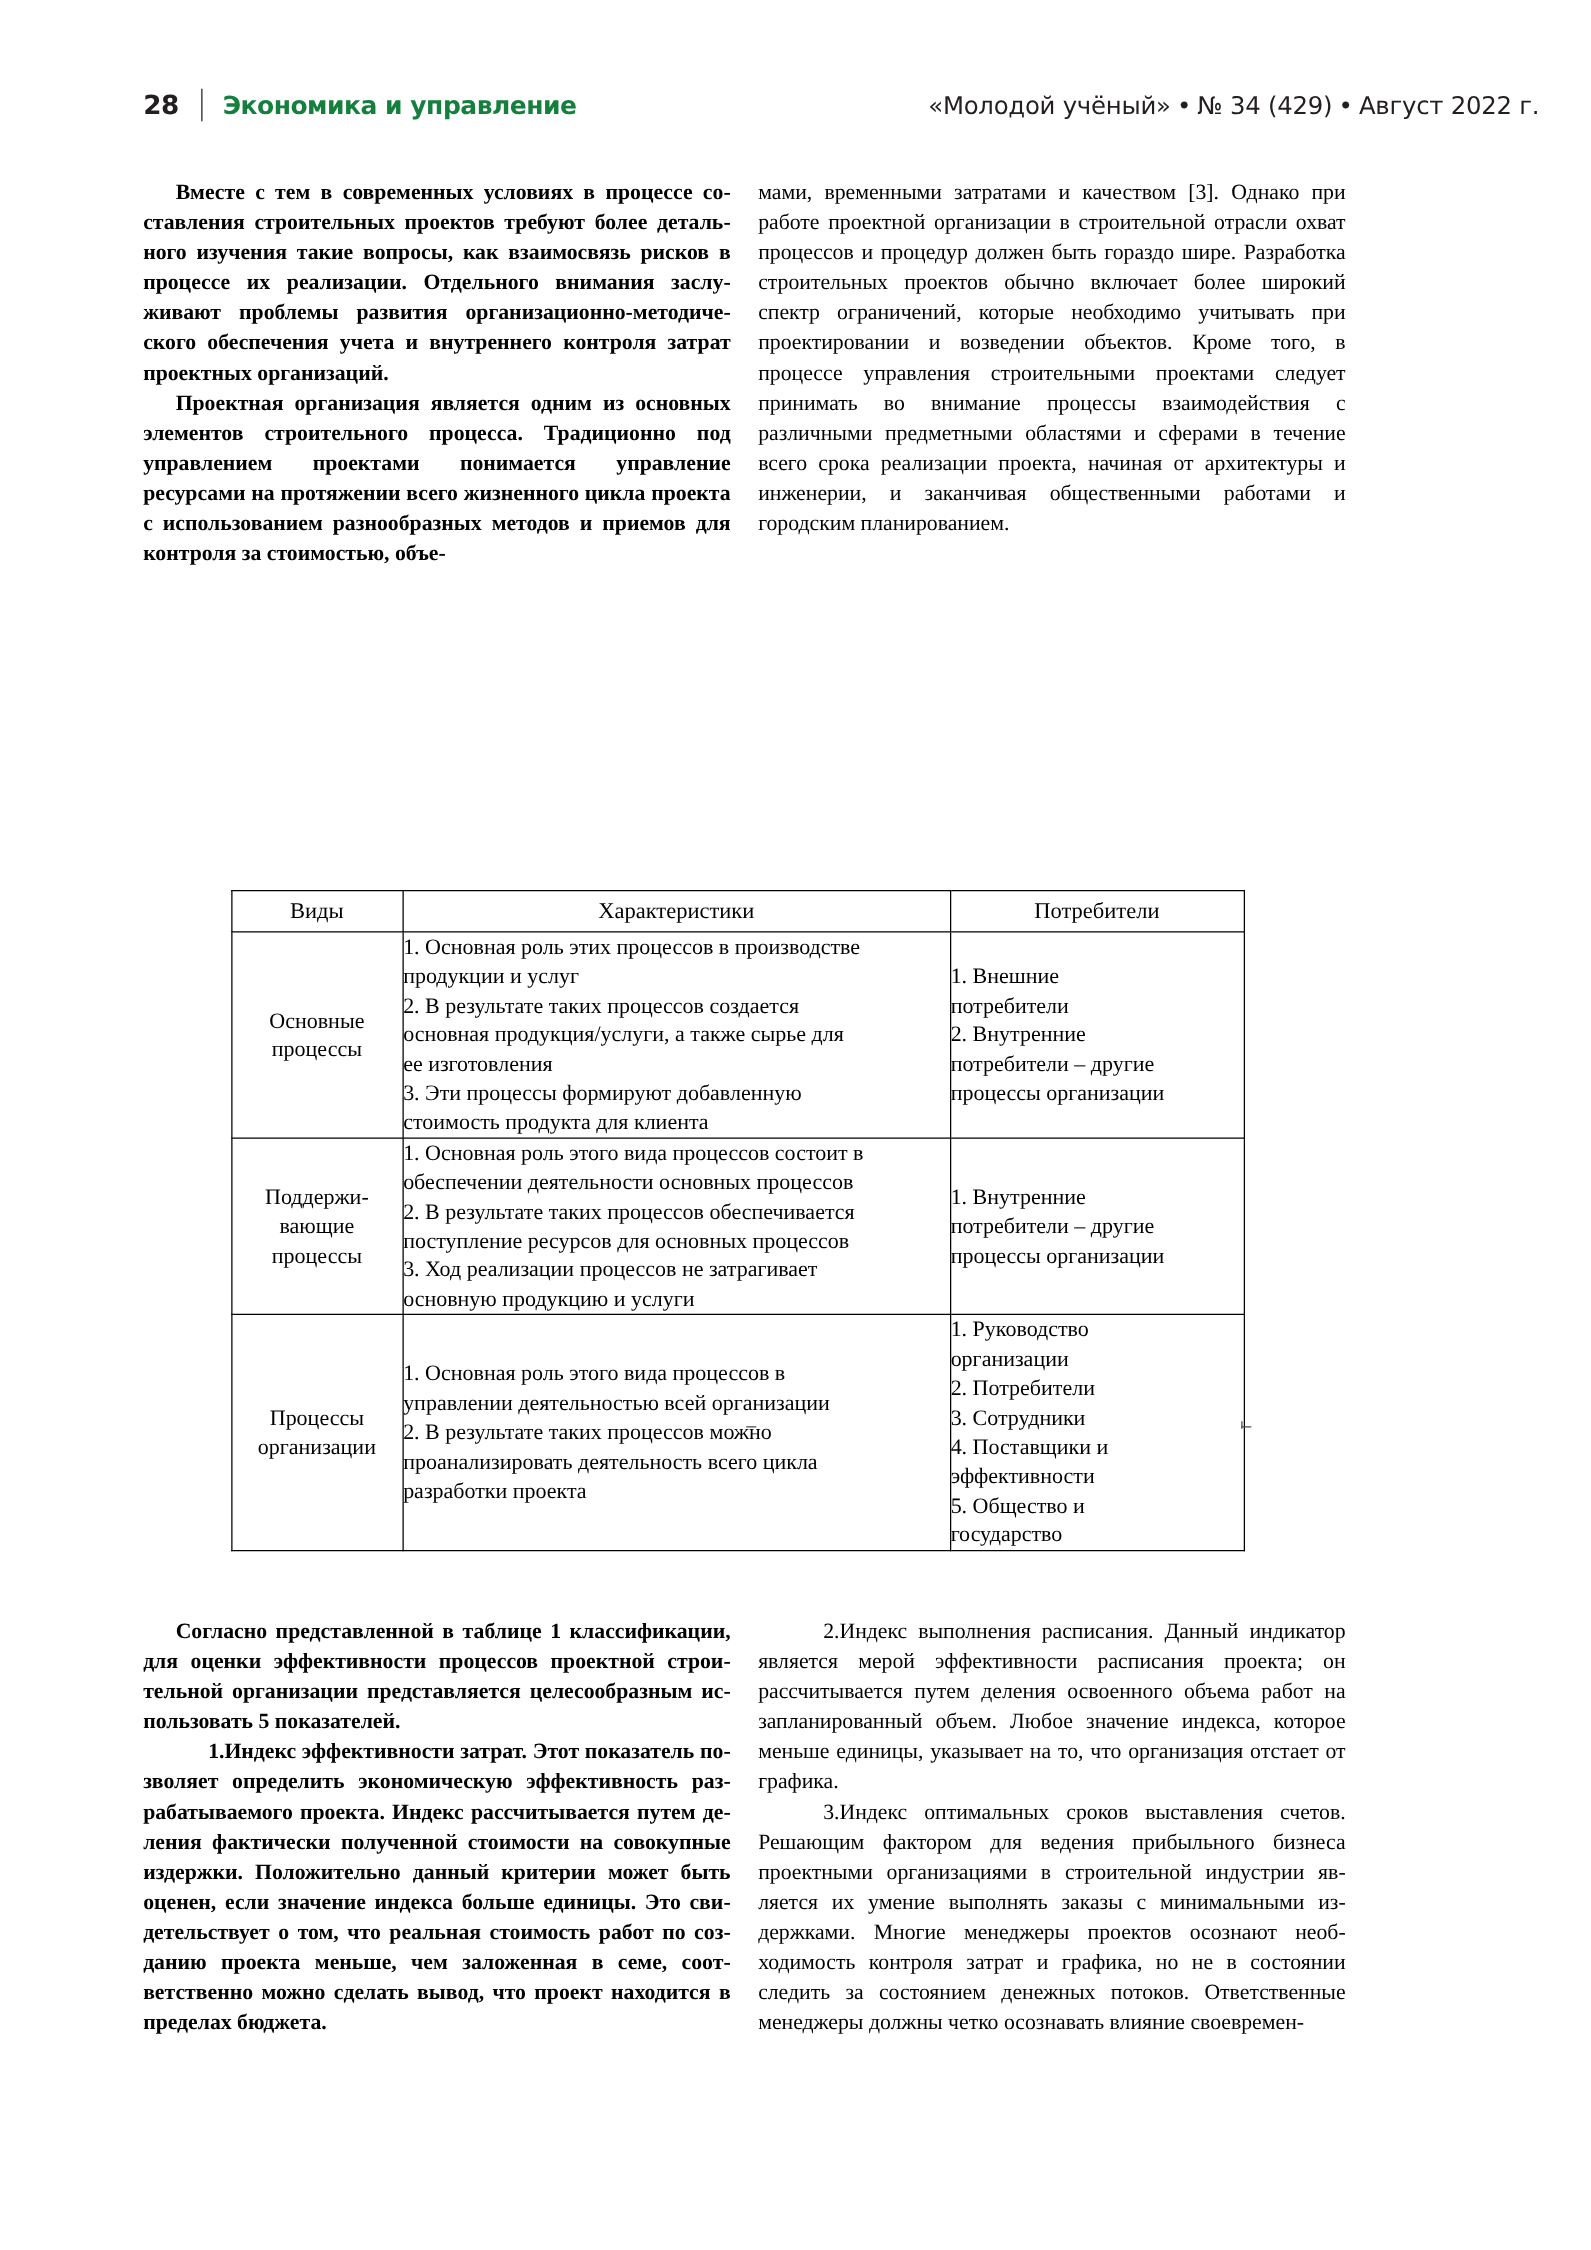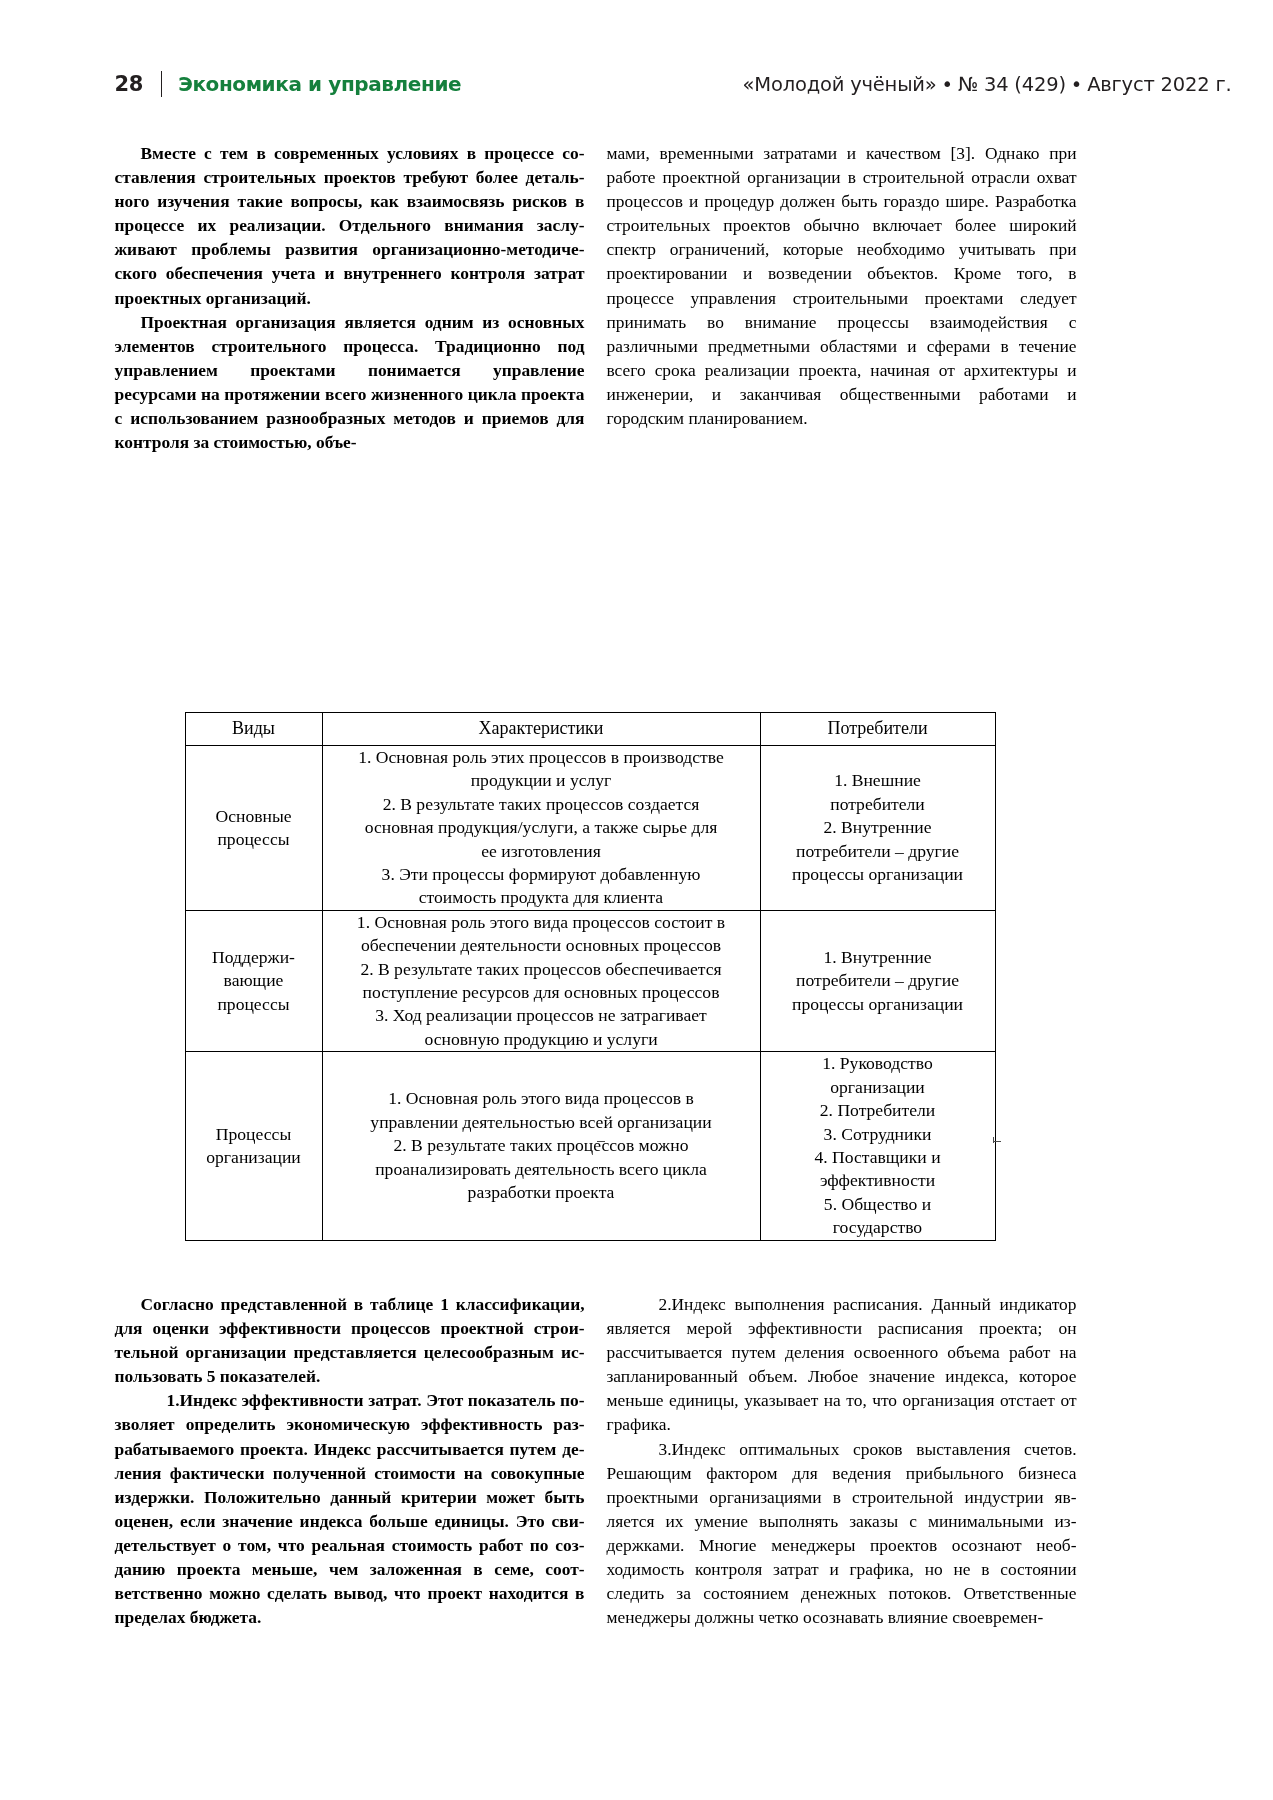--- a/index.html
+++ b/index.html
@@ -122,21 +122,20 @@
     border-collapse: collapse;
     table-layout: fixed;
     font-size: 17.6px;
     line-height: 23.4px;
   }
   table.classtbl th,
   table.classtbl td {
     border: 1px solid #000000;
     vertical-align: middle;
     padding: 0;
-    text-align: center;
   }
   table.classtbl th {
     font-weight: normal;
     text-align: center;
     height: 32px;
     font-size: 18px;
   }
   td.kind {
     text-align: center;
     padding: 4px 6px;

